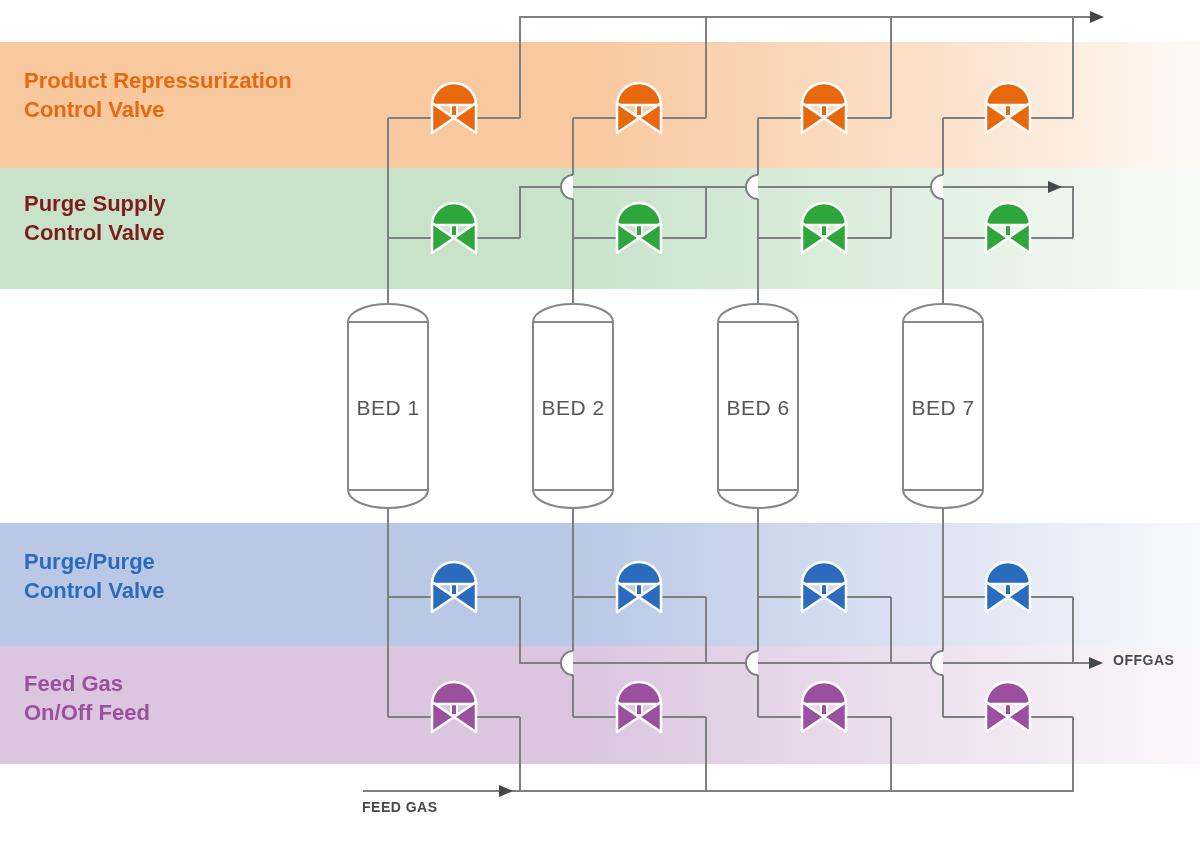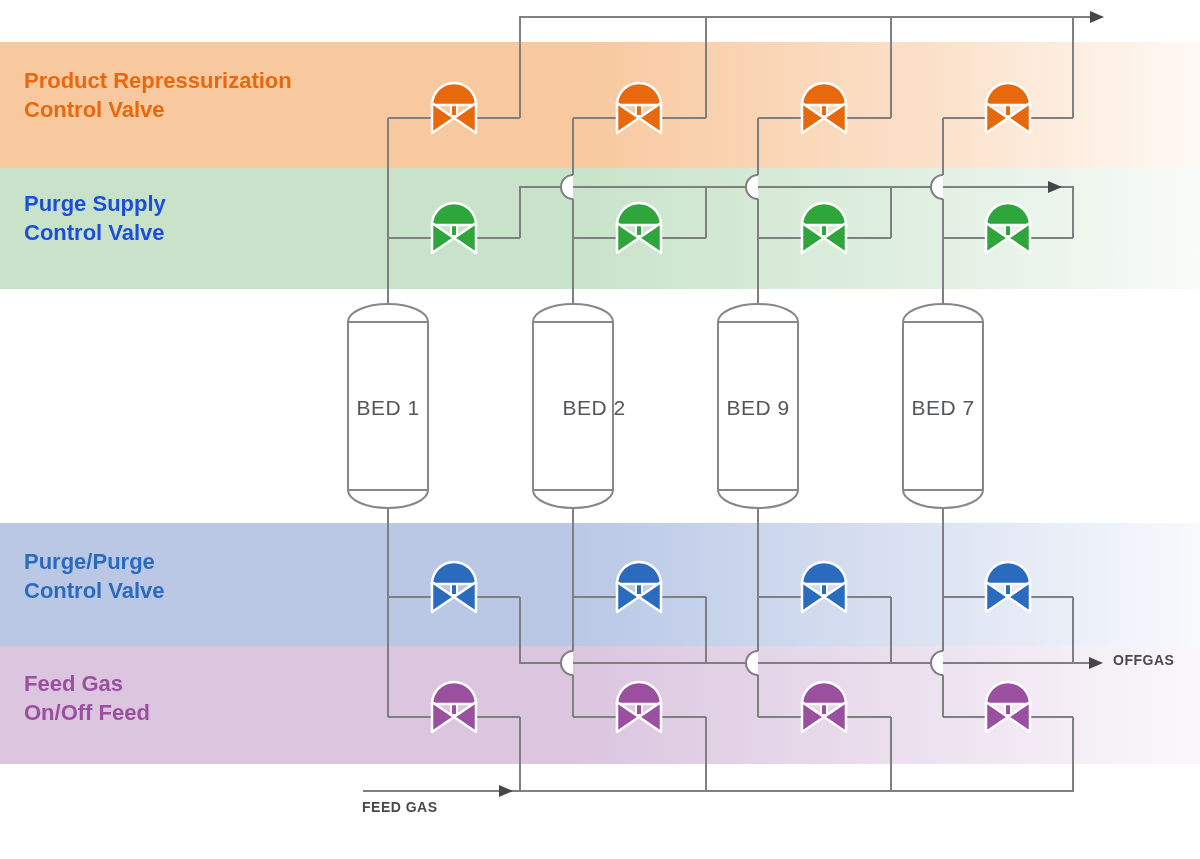--- a/index.html
+++ b/index.html
@@ -11,21 +11,21 @@
   .band.orange{top:42px;height:126px;
     background:linear-gradient(90deg,#f8c89e 0%,#f8c89e 48%,rgba(248,200,158,0.55) 78%,rgba(248,200,158,0.10) 100%);}
   .band.green{top:168px;height:121px;
     background:linear-gradient(90deg,#c9e3ca 0%,#c9e3ca 48%,rgba(201,227,202,0.55) 78%,rgba(201,227,202,0.12) 100%);}
   .band.blue{top:523px;height:123px;
     background:linear-gradient(90deg,#bac8e6 0%,#bac8e6 48%,rgba(186,200,230,0.50) 78%,rgba(186,200,230,0.10) 100%);}
   .band.purple{top:646px;height:118px;
     background:linear-gradient(90deg,#dbc5df 0%,#dbc5df 48%,rgba(219,197,223,0.50) 78%,rgba(219,197,223,0.12) 100%);}
   .band-label{position:absolute;left:24px;font-size:22px;font-weight:bold;line-height:29px;white-space:nowrap;}
   .band-label.orange{top:66px;color:#e8680e;}
-  .band-label.green{top:189px;color:#1d4ed8;}
+  .band-label.green{top:189px;color:#7f1d1d;}
   .band-label.blue{top:547px;color:#2b6bbd;}
   .band-label.purple{top:669px;color:#9a4f9f;}
   .bed-label{position:absolute;top:396px;width:120px;text-align:center;
     font-size:21px;font-weight:normal;letter-spacing:0.5px;color:#55565a;}
   .stream-label{position:absolute;font-size:14px;font-weight:bold;letter-spacing:0.5px;color:#48494b;white-space:nowrap;}
   #feed-label{left:362px;top:799px;}
   #offgas-label{left:1113px;top:652px;}
   svg#piping{position:absolute;left:0;top:0;}
   .pipe{stroke:#7d7f80;stroke-width:2;fill:none;}
   .hop-fill{fill:#ffffff;stroke:none;}
@@ -156,20 +156,20 @@
     <use href="#valve-sym" x="824" y="597" style="color:#2b6bbd"></use>
     <use href="#valve-sym" x="1008" y="597" style="color:#2b6bbd"></use>
 
     <use href="#valve-sym" x="454" y="717" style="color:#9a4f9f"></use>
     <use href="#valve-sym" x="639" y="717" style="color:#9a4f9f"></use>
     <use href="#valve-sym" x="824" y="717" style="color:#9a4f9f"></use>
     <use href="#valve-sym" x="1008" y="717" style="color:#9a4f9f"></use>
   </svg>
 
   <div class="bed-label" style="left:328px">BED 1</div>
-  <div class="bed-label" style="left:534px">BED 2</div>
-  <div class="bed-label" style="left:698px">BED 9</div>
+  <div class="bed-label" style="left:513px">BED 2</div>
+  <div class="bed-label" style="left:698px">BED 6</div>
   <div class="bed-label" style="left:883px">BED 7</div>
 
   <div class="stream-label" id="feed-label">FEED GAS</div>
   <div class="stream-label" id="offgas-label">OFFGAS</div>
 
 </div>
 
 </body></html>

